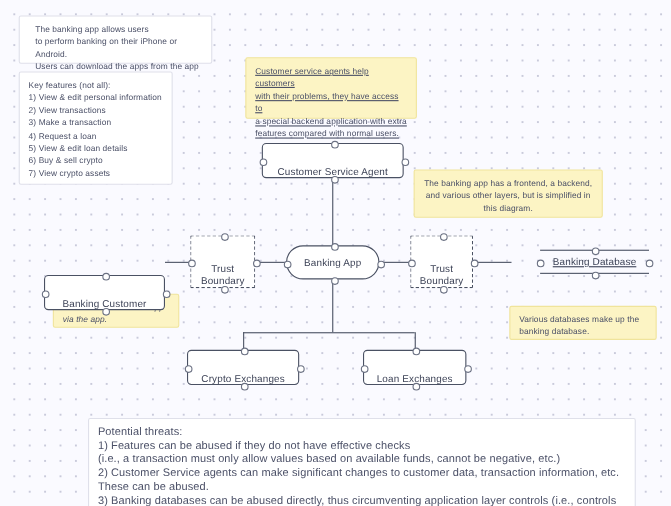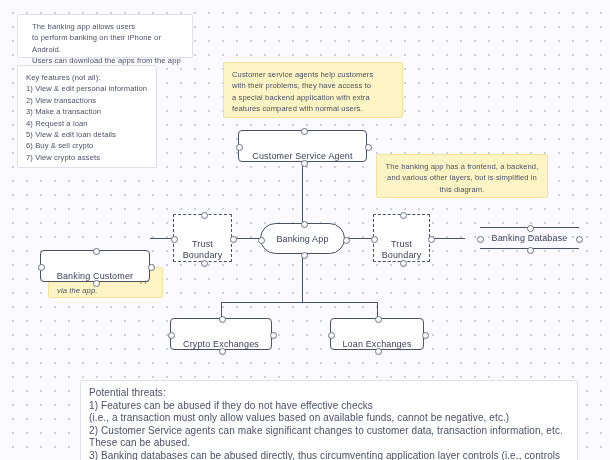--- a/index.html
+++ b/index.html
@@ -78,32 +78,34 @@
 
   <div class="note white" style="left:17px;top:65px;width:140px;height:103px;">Key features (not all):
 1) View &amp; edit personal information
 2) View transactions
 3) Make a transaction
 4) Request a loan
 5) View &amp; edit loan details
 6) Buy &amp; sell crypto
 7) View crypto assets</div>
 
-  <div class="note yellow" style="left:223px;top:62px;width:180px;height:56px;">Customer service agents help customers
+  <div class="note yellow" style="left:223px;top:52px;width:156px;height:56px;text-decoration:underline;">Customer service agents help customers
 with their problems, they have access to
 a special backend application with extra
 features compared with normal users.</div>
 
   <div class="note yellow" style="left:376px;top:154px;width:172px;height:44px;text-align:center;">The banking app has a frontend, a backend,
 and various other layers, but is simplified in
 this diagram.</div>
 
   <div class="note yellow" style="left:48px;top:267px;width:115px;height:31px;font-style:italic;">Customers access the app
 via the app.</div>
 
+  <div class="note yellow" style="left:463px;top:278px;width:134px;height:31px;">Various databases make up the
+banking database.</div>
 
   <div class="note threats" style="left:80px;top:360px;width:498px;height:86px;">Potential threats:
 1) Features can be abused if they do not have effective checks
 (i.e., a transaction must only allow values based on available funds, cannot be negative, etc.)
 2) Customer Service agents can make significant changes to customer data, transaction information, etc. These can be abused.
 3) Banking databases can be abused directly, thus circumventing application layer controls (i.e., controls on transactions).
 4) Crypto exchanges may abuse market position(s), which could negatively affect banking users.</div>
 
   <div class="node rounded" style="left:238px;top:130px;width:129px;height:32px;">
     <span>Customer Service Agent</span>
@@ -140,21 +142,21 @@
 
   <div class="node rounded dashed" style="left:373px;top:214px;width:57px;height:48px;white-space:pre-line;">
     <span>Trust
 Boundary</span>
     <span class="port" style="left:28.5px;top:0px;"></span>
     <span class="port" style="left:28.5px;top:48px;"></span>
     <span class="port" style="left:0px;top:24px;"></span>
     <span class="port" style="left:57px;top:24px;"></span>
   </div>
 
-  <div class="node store" style="left:480px;top:227px;width:99px;height:22px;">
+  <div class="node store" style="left:491px;top:227px;width:99px;height:22px;text-decoration:underline;">
     <span>Banking Database</span>
     <span class="port" style="left:49.5px;top:0px;"></span>
     <span class="port" style="left:49.5px;top:22px;"></span>
     <span class="port" style="left:0px;top:11px;"></span>
     <span class="port" style="left:99px;top:11px;"></span>
   </div>
 
   <div class="node rounded" style="left:170px;top:318px;width:102px;height:32px;">
     <span>Crypto Exchanges</span>
     <span class="port" style="left:51px;top:0px;"></span>

